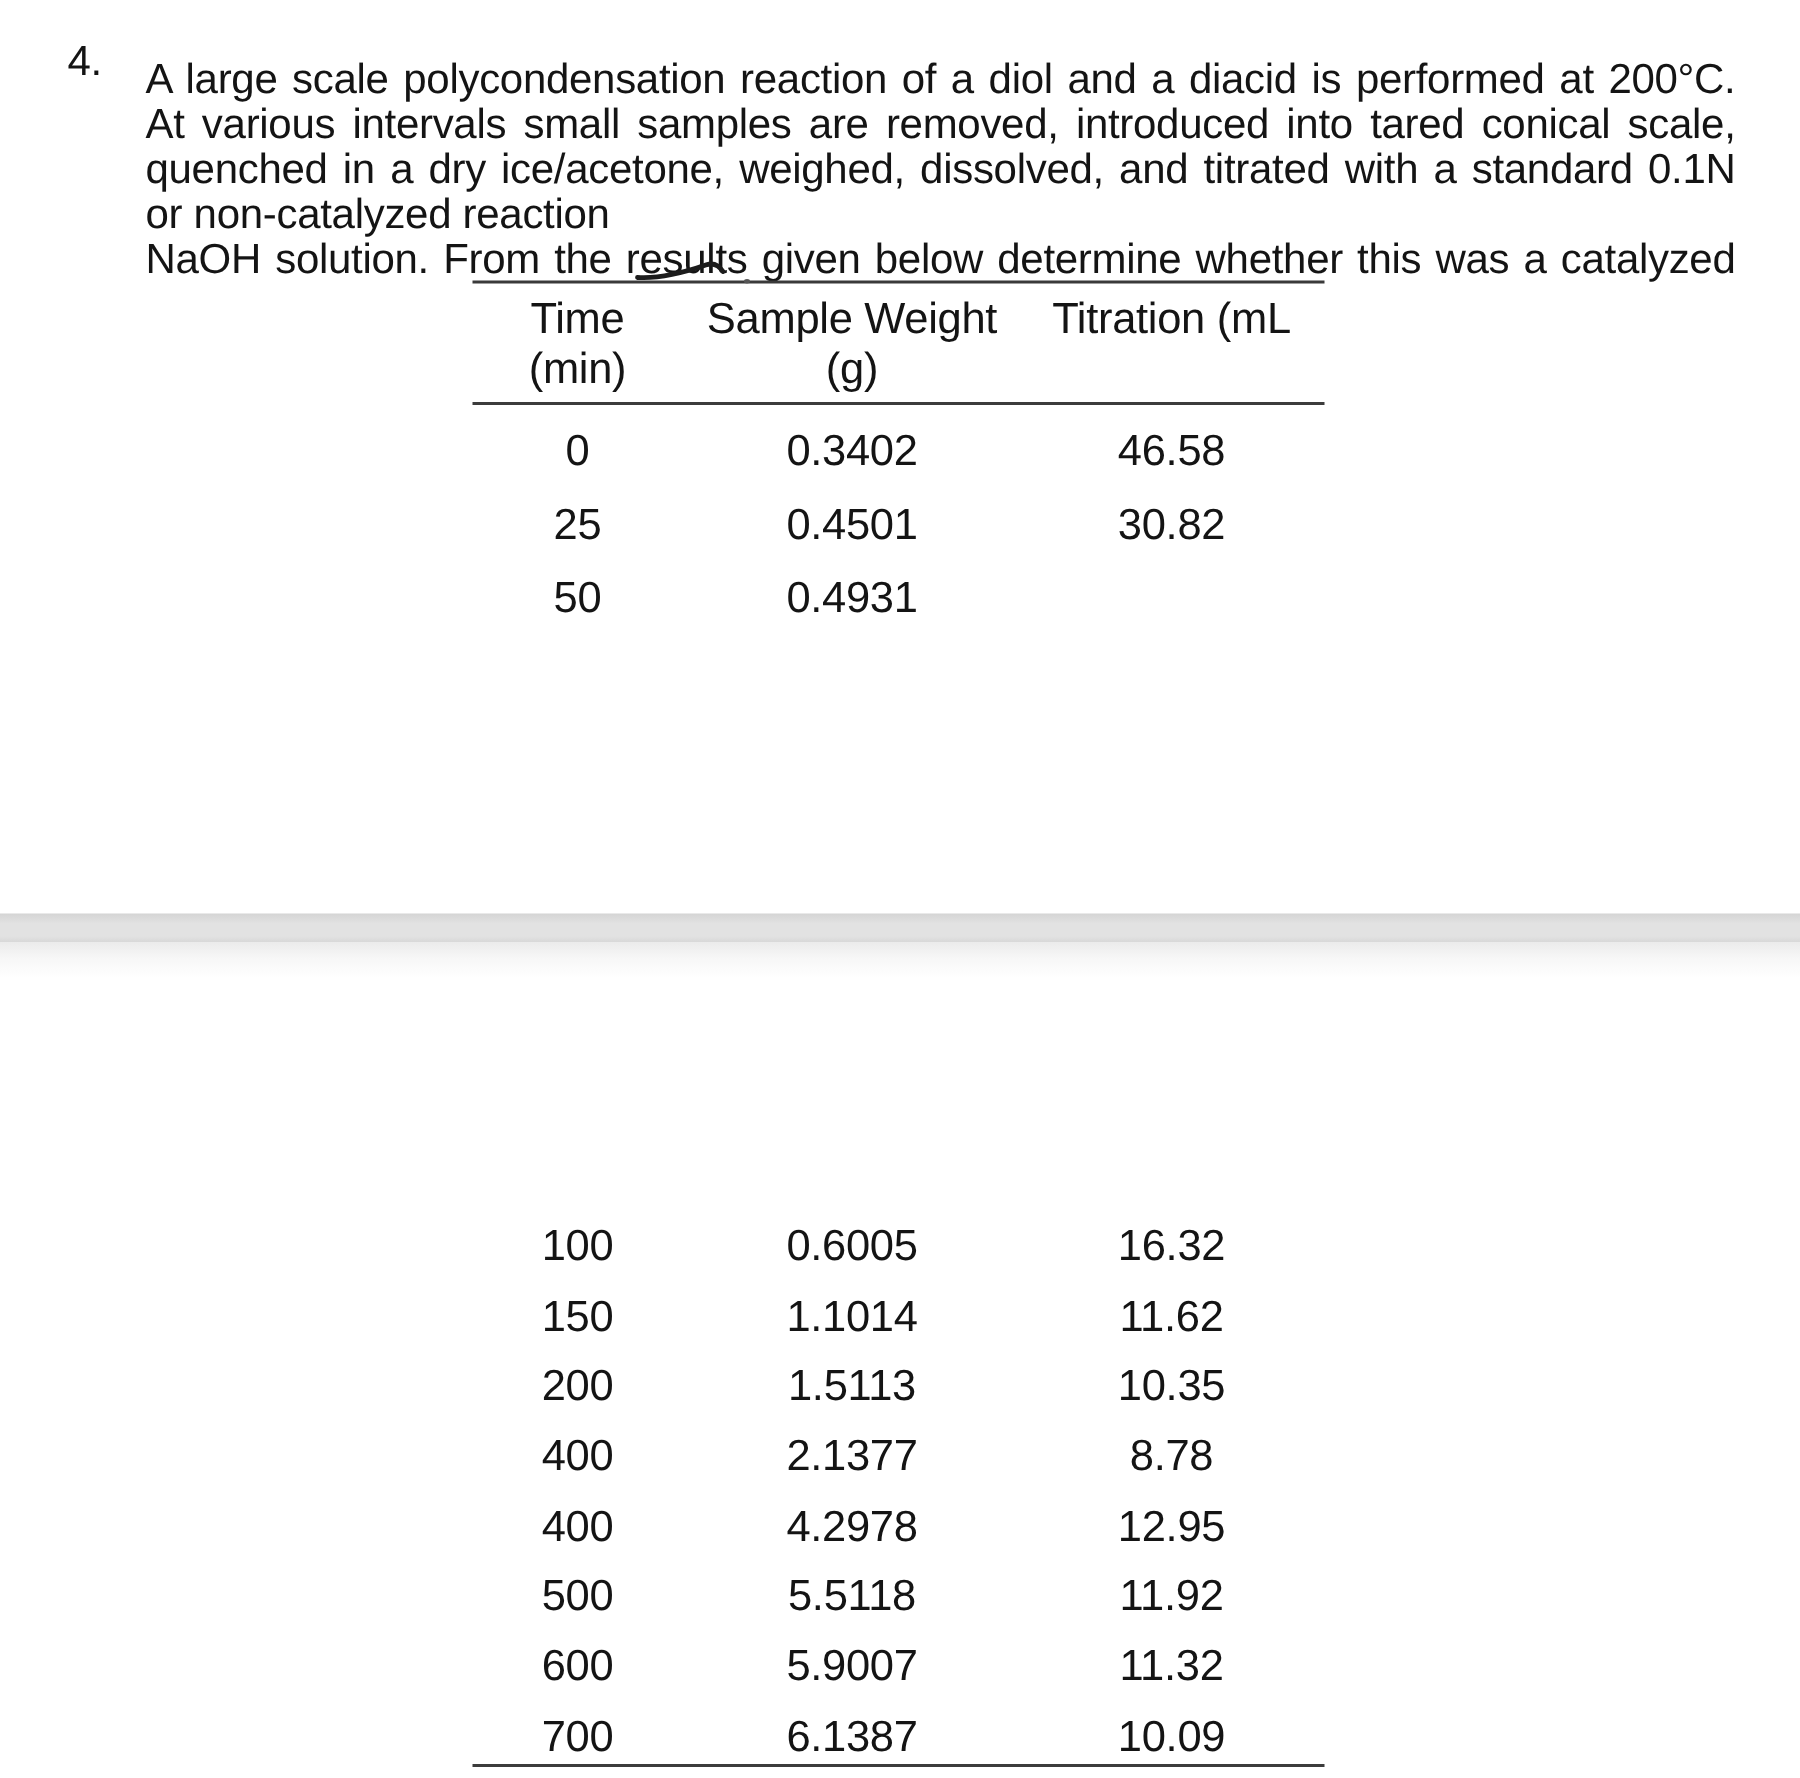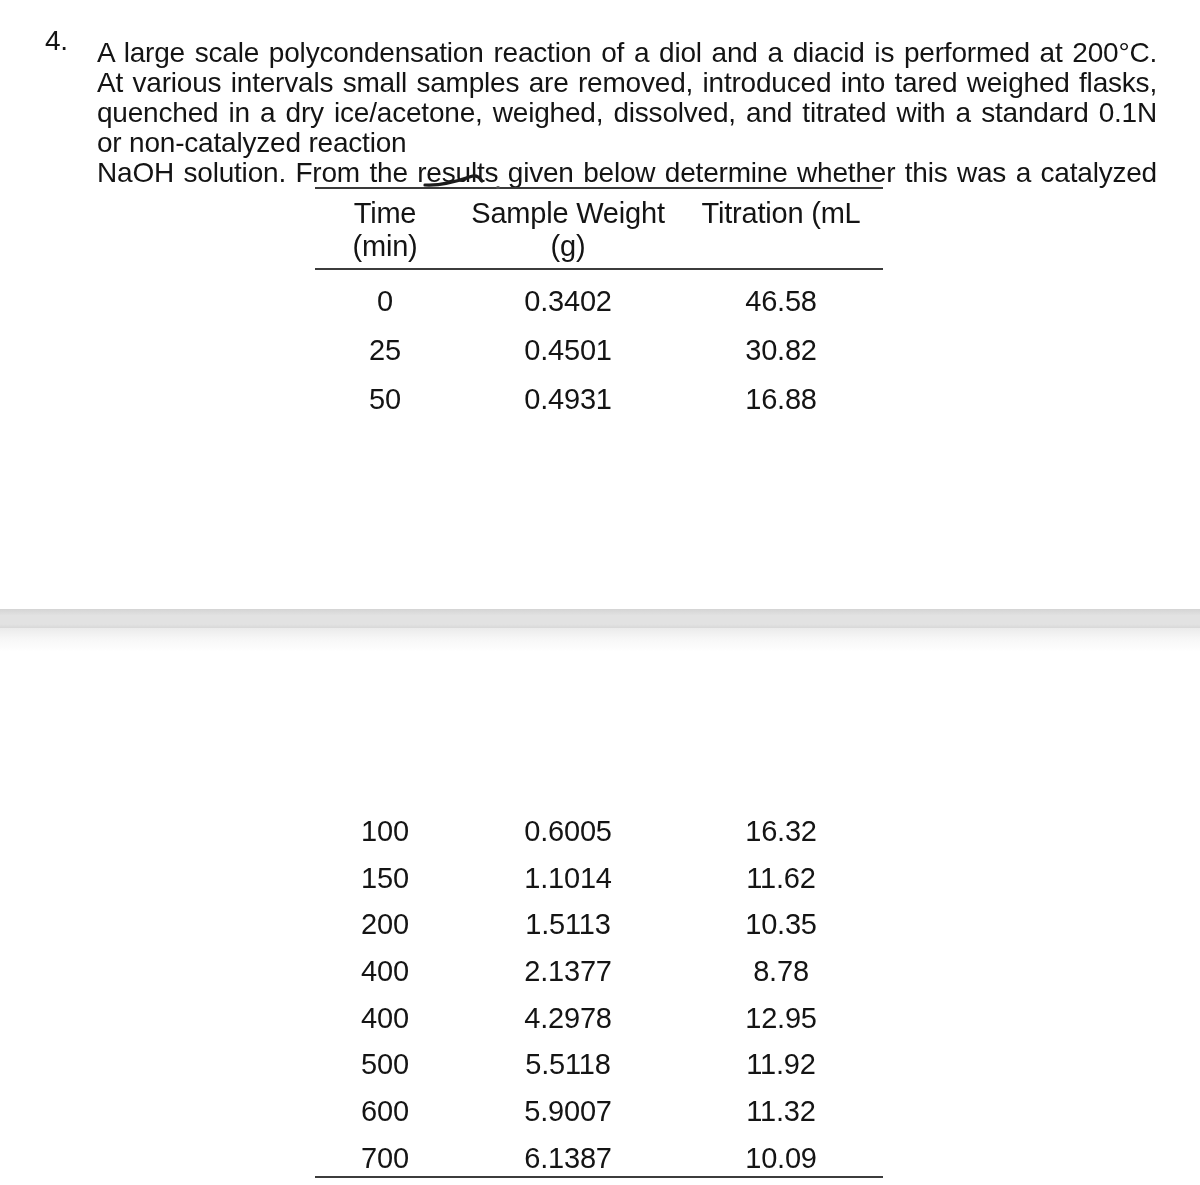--- a/index.html
+++ b/index.html
@@ -120,21 +120,21 @@
 </style>
 </head>
 <body>
 
 <div class="page">
 
   <div class="problem">
     <div class="problem-number">4.</div>
     <div class="problem-text">
       <div class="jline">A large scale polycondensation reaction of a diol and a diacid is performed at 200°C.</div>
-      <div class="jline">At various intervals small samples are removed, introduced into tared weighed flasks,</div>
+      <div class="jline">At various intervals small samples are removed, introduced into tared conical scale,</div>
       <div class="jline">quenched in a dry ice/acetone, weighed, dissolved, and titrated with a standard 0.1N</div>
       <div class="jline last">or non-catalyzed reaction</div>
       <div class="jline">NaOH solution. From the results given below determine whether this was a catalyzed</div>
     </div>
   </div>
 
   <div class="answer-underline"></div>
   <svg class="squiggle" width="70" height="22" viewBox="0 0 70 22">
     <path d="M 5 15 C 20 16, 38 11, 51 6.5 C 55 5.2, 59 6.5, 62 11" fill="none" stroke="#1c1c1c" stroke-width="3.2" stroke-linecap="round"></path>
   </svg>
@@ -151,21 +151,20 @@
 
   <div class="tgrid tbody-top">
     <div class="cell">0</div>
     <div class="cell">0.3402</div>
     <div class="cell">46.58</div>
     <div class="cell">25</div>
     <div class="cell">0.4501</div>
     <div class="cell">30.82</div>
     <div class="cell">50</div>
     <div class="cell">0.4931</div>
-    <div class="cell">16.88</div>
   </div>
 
   <div class="page-band"></div>
   <div class="page-band-fade"></div>
 
   <div class="tgrid tbody-bottom">
     <div class="cell">100</div>
     <div class="cell">0.6005</div>
     <div class="cell">16.32</div>
     <div class="cell">150</div>

